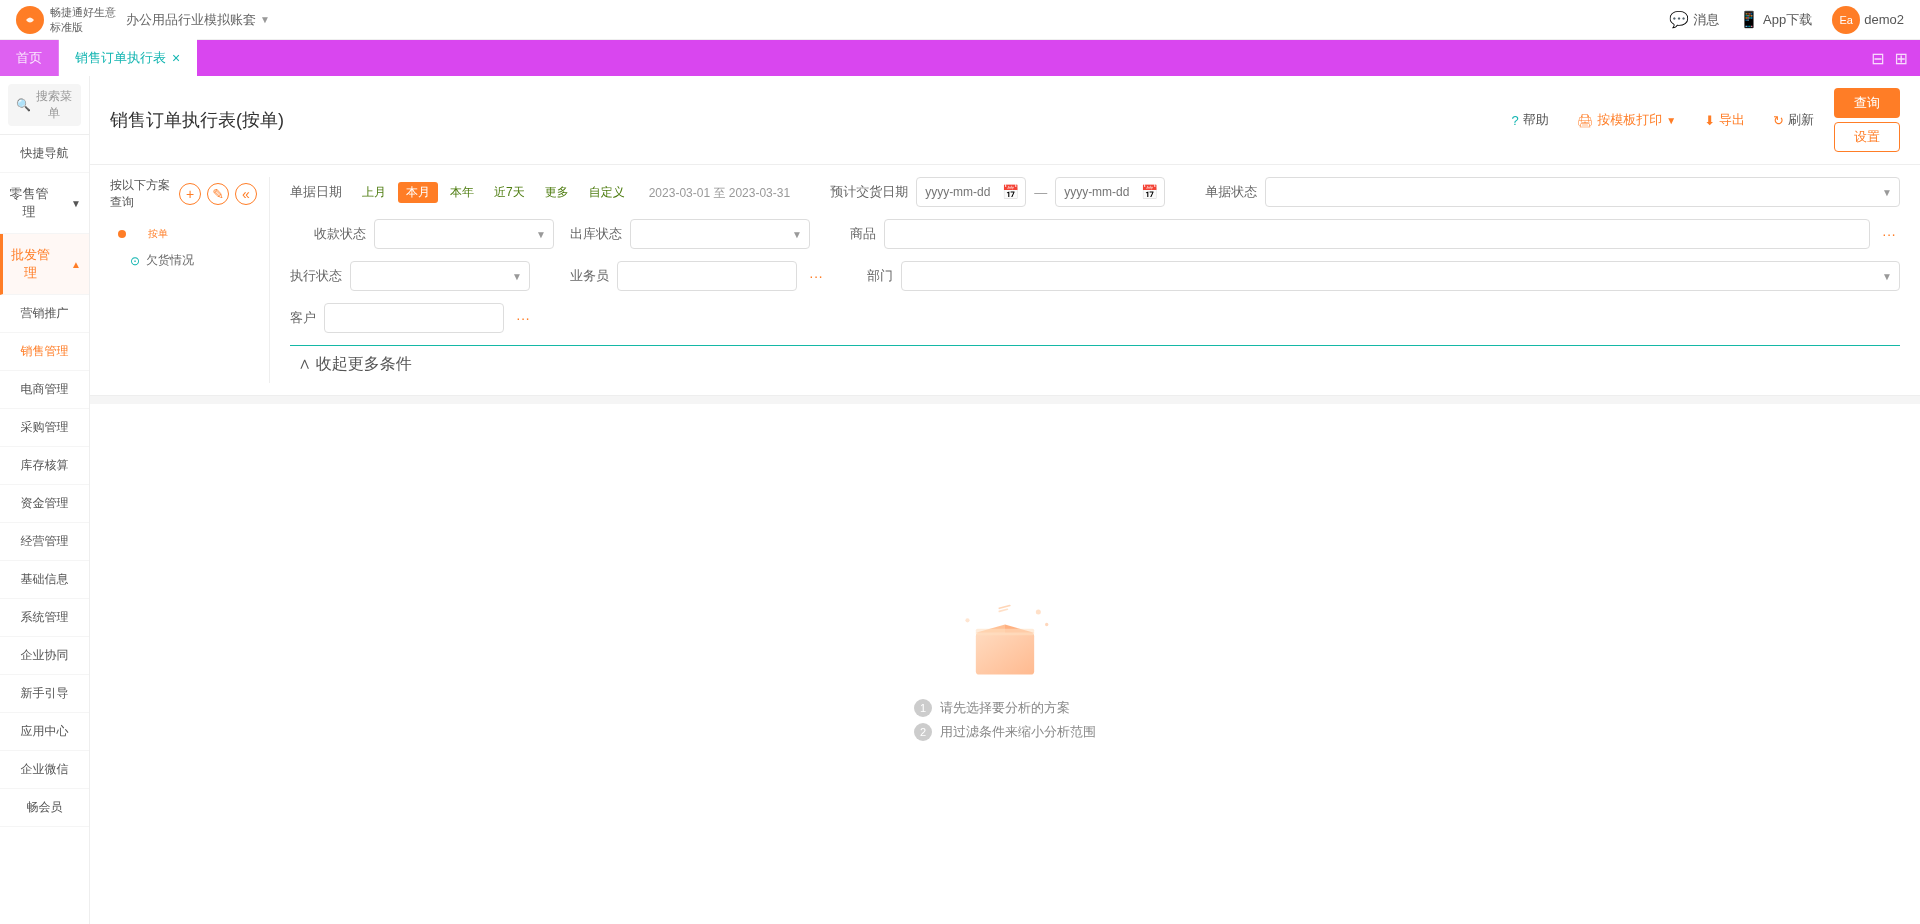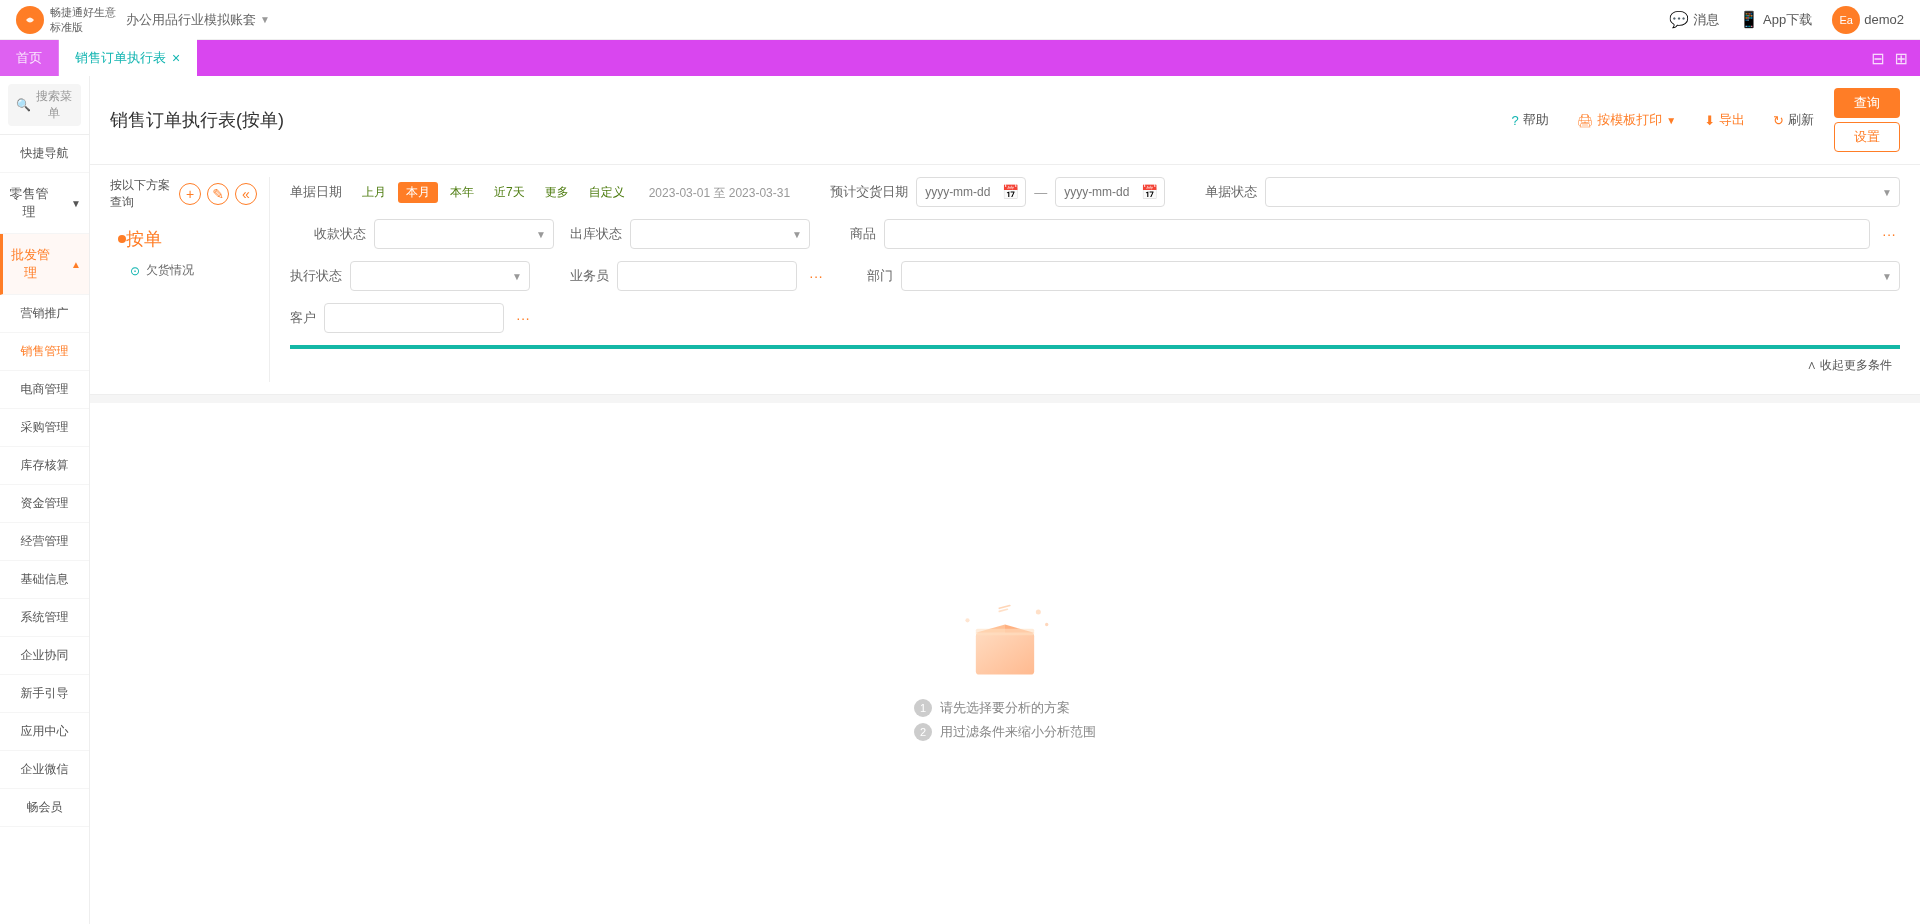--- a/index.html
+++ b/index.html
@@ -247,25 +247,25 @@
       align-items: center;
       justify-content: center;
       cursor: pointer;
       font-size: 14px;
       color: #ff7d26;
       border: 1px solid #ff7d26;
     }
     .scheme-item {
       display: flex;
       align-items: center;
-      gap: 0;
+      gap: 22px;
       padding: 6px 8px;
       cursor: pointer;
       border-radius: 4px;
-      font-size: 18px;
+      font-size: 10px;
       color: #ff7d26;
     }
     .scheme-item .dot {
       width: 8px;
       height: 8px;
       border-radius: 50%;
       background: #ff7d26;
       flex-shrink: 0;
     }
     .sub-scheme-item {
@@ -387,26 +387,26 @@
       color: #999;
       pointer-events: none;
     }
     .more-icon {
       color: #ff7d26;
       font-size: 14px;
       cursor: pointer;
       padding: 0 4px;
     }
     .collapse-bar {
-      text-align: right;
+      text-align: left;
       padding: 8px;
       color: #555;
-      font-size: 12px;
-      cursor: pointer;
-      border-top: 4px solid #14b8a6;
+      font-size: 16px;
+      cursor: pointer;
+      border-top: 1px solid #14b8a6;
       margin-top: 4px;
     }
 
     
     .empty-state {
       flex: 1;
       display: flex;
       align-items: center;
       justify-content: center;
       background: #fff;

